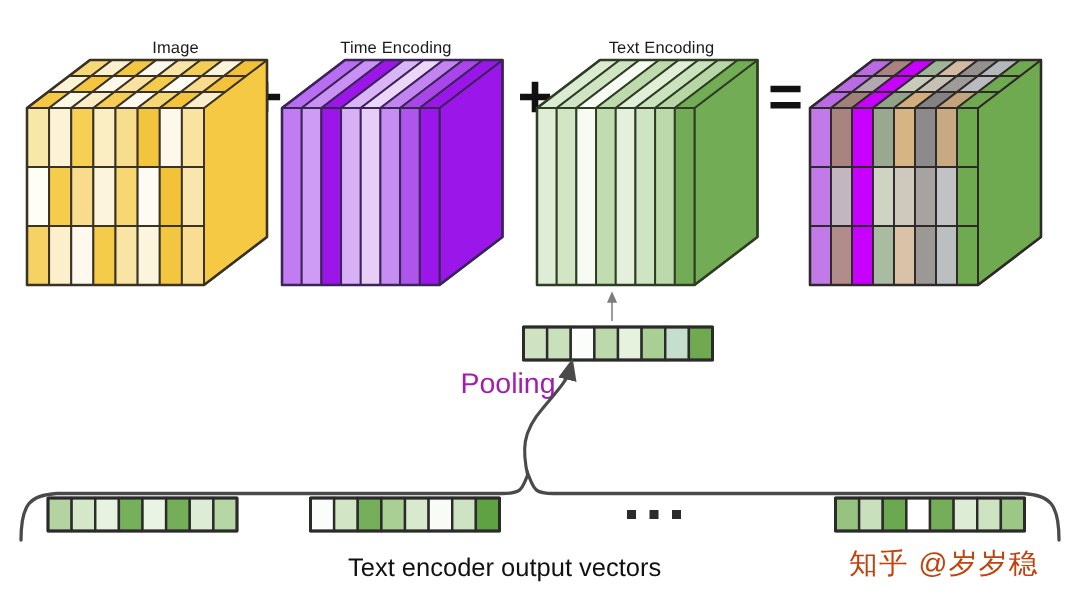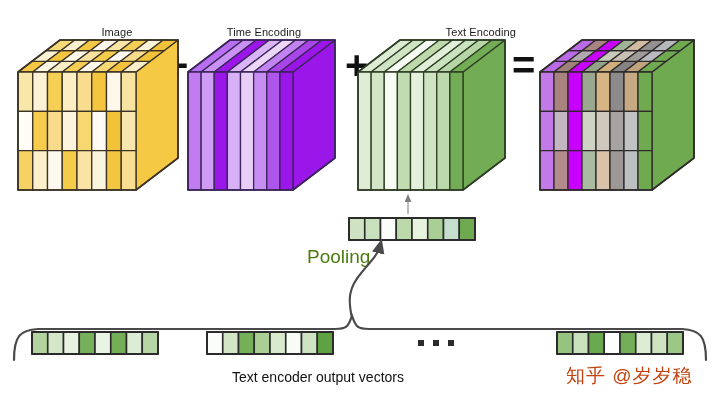--- a/index.html
+++ b/index.html
@@ -23,28 +23,28 @@
   .op-sign{
     position:absolute;
     font-size:40px;
     font-weight:bold;
     color:#111111;
     line-height:1;
     font-family:"Liberation Sans", sans-serif;
   }
   .caption{
     position:absolute;
-    font-size:14px;
+    font-size:17px;
     color:#111111;
     white-space:nowrap;
   }
   .pooling-label{
     position:absolute;
     font-size:19px;
-    color:#4d7c0f;
+    color:#a21caf;
     white-space:nowrap;
   }
   .watermark{
     position:absolute;
     font-size:19px;
     color:#c2410c;
     white-space:nowrap;
     letter-spacing:1px;
   }
   .dots{
@@ -59,21 +59,21 @@
   svg{position:absolute;left:0;top:0;overflow:visible;}
   .vec-wrap{position:absolute;}
 </style>
 </head>
 <body>
 
 <div id="stage">
 
   <div class="cube-label" style="left:186px;top:26px;width:156px;">Time Encoding</div>
   <div class="cube-label" style="left:62px;top:26px;width:110px;">Image</div>
-  <div class="cube-label" style="left:366px;top:26px;width:150px;text-align:right;">Text Encoding</div>
+  <div class="cube-label" style="left:366px;top:26px;width:150px;">Text Encoding</div>
 
   <div class="op-sign" style="left:165px;top:45px;">+</div>
   <div class="op-sign" style="left:345px;top:45px;">+</div>
   <div class="op-sign" style="left:512px;top:45px;">=</div>
 
   <svg id="cubes-svg" width="720" height="405">
       <g>
         <polygon points="136.00,72.00 178.00,40.00 178.00,158.00 136.00,190.00" fill="#f6c945" stroke="#3a3224" stroke-width="1.3" stroke-linejoin="round"></polygon>
         <polygon points="18.00,72.00 32.75,72.00 46.75,61.33 32.00,61.33" fill="#f4c844" stroke="#3a3224" stroke-width="1.3" stroke-linejoin="round"></polygon>
         <polygon points="32.00,61.33 46.75,61.33 60.75,50.67 46.00,50.67" fill="#fcf3d5" stroke="#3a3224" stroke-width="1.3" stroke-linejoin="round"></polygon>

